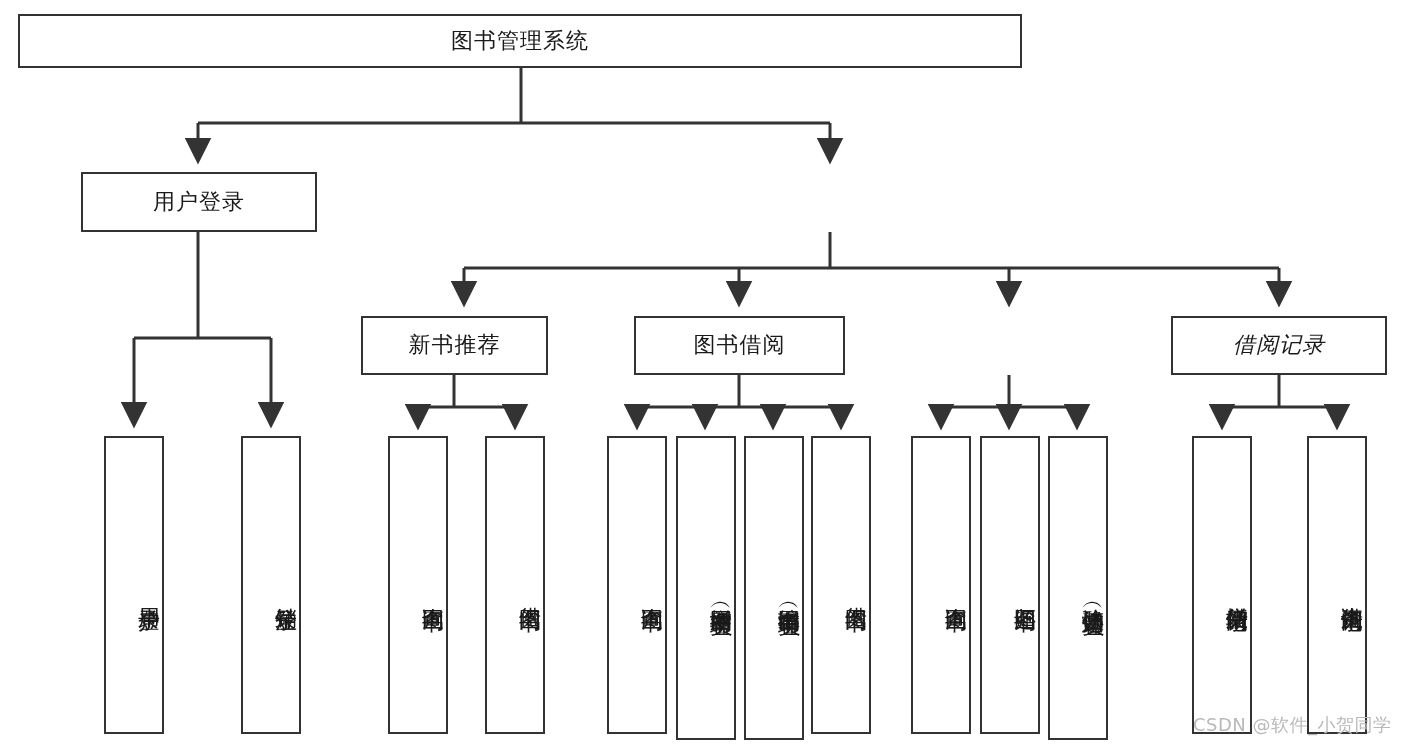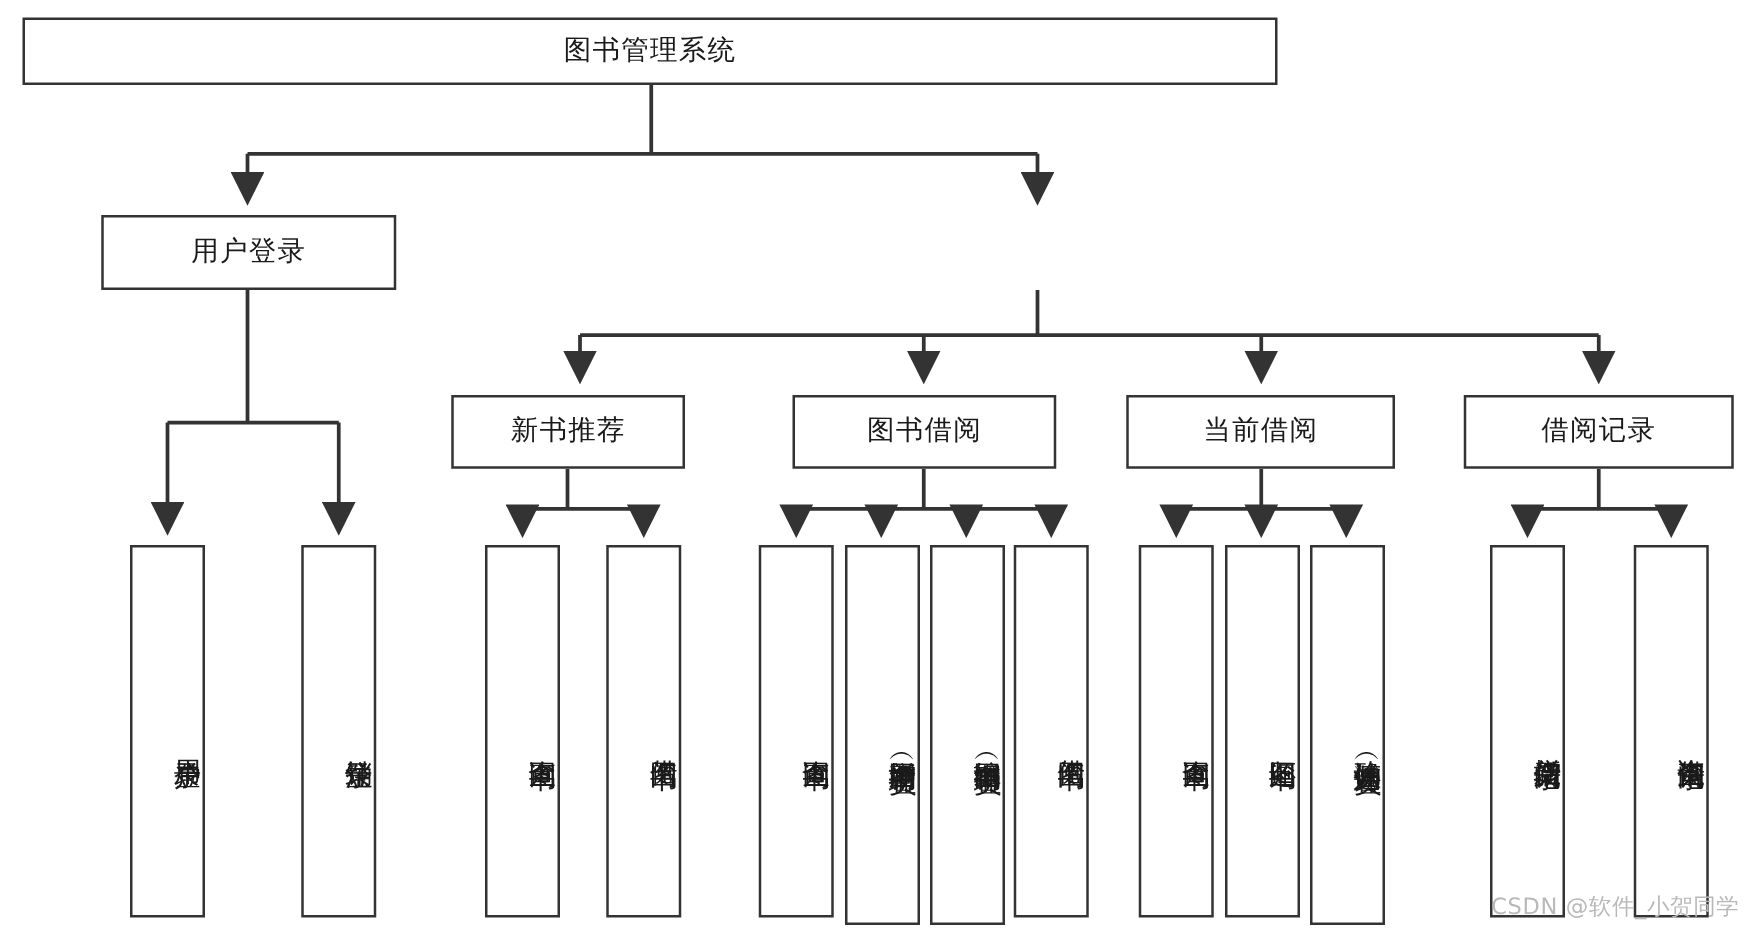--- a/index.html
+++ b/index.html
@@ -131,25 +131,22 @@
 
 
   <div class="node node-h" style="left:361px; top:316px; width:187px; height:59px;align-items:center;">
     <span>新书推荐</span>
   </div>
 
   <div class="node node-h" style="left:634px; top:316px; width:211px; height:59px;">
     <span>图书借阅</span>
   </div>
 
-  <div class="node node-h" style="left:901px; top:316px; width:215px; height:59px;">
-    <span>当前借阅</span>
-  </div>
-
-  <div class="node node-h" style="left:1171px; top:316px; width:216px; height:59px;">
+
+  <div class="node node-h" style="left:1171px; top:316px; width:216px; height:59px;font-style:italic;">
     <span>借阅记录</span>
   </div>
 
   <div class="node node-v" style="left:104px; top:436px; width:60px; height:298px;">
     <span>用户登录</span>
   </div>
 
   <div class="node node-v" style="left:241px; top:436px; width:60px; height:298px;">
     <span>注销登录</span>
   </div>

